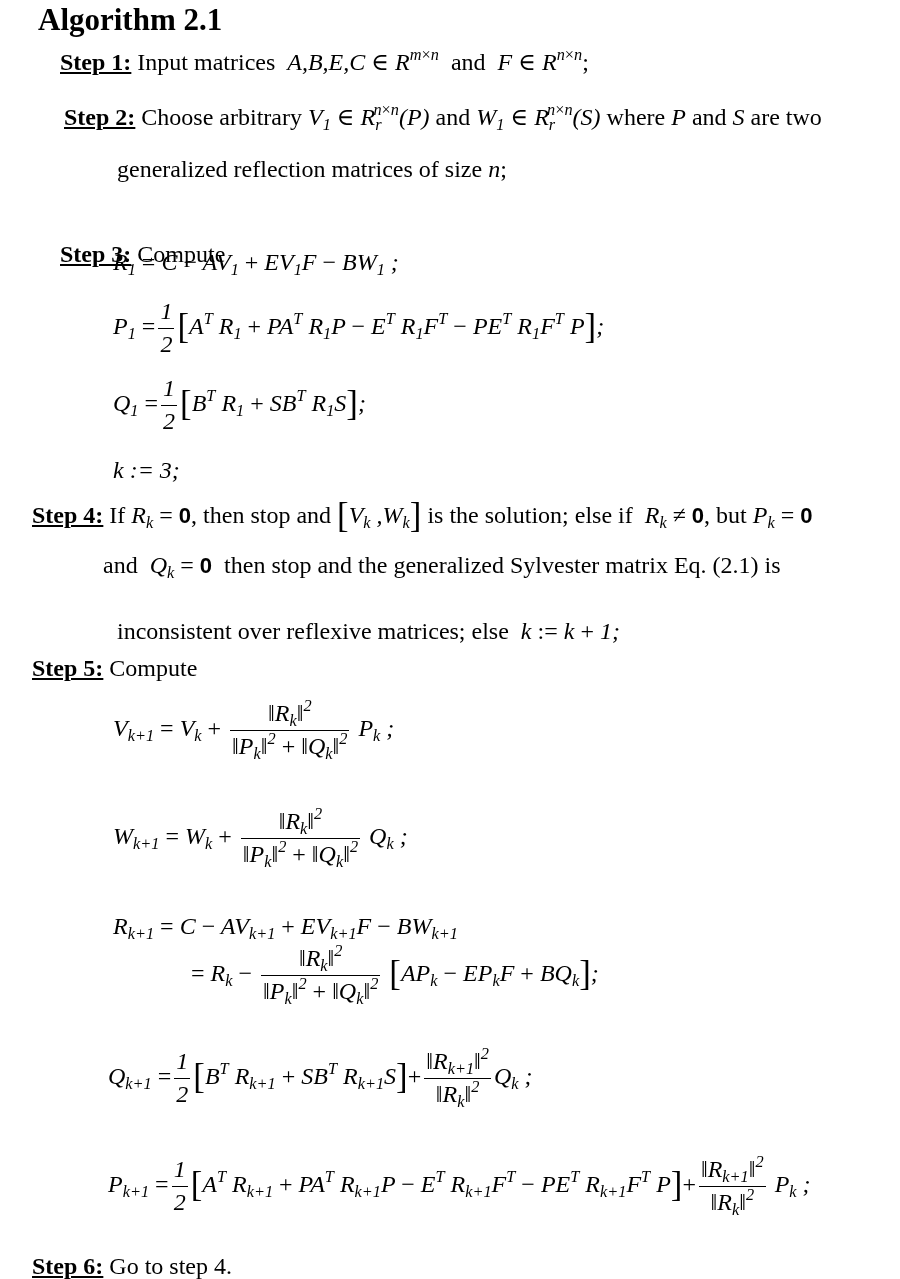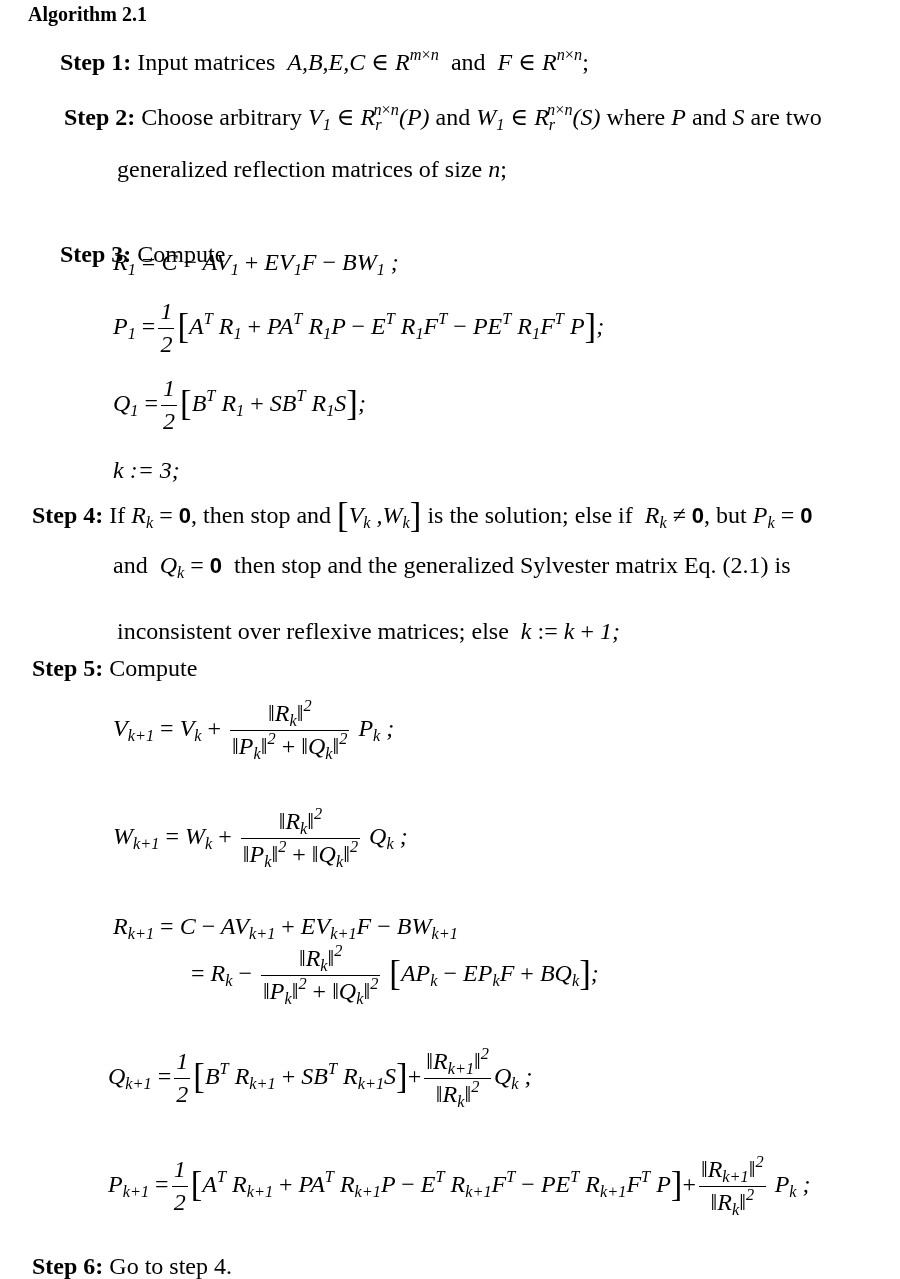--- a/index.html
+++ b/index.html
@@ -2,22 +2,22 @@
 <html><head>
 <meta charset="utf-8">
 <style>
   html, body { margin: 0; padding: 0; background: #ffffff; }
   body {
     width: 900px; height: 1279px; position: relative; overflow: hidden;
     font-family: "Liberation Serif", "DejaVu Serif", serif;
     color: #000; font-size: 24px;
   }
   .abs { position: absolute; white-space: nowrap; line-height: 1; }
-  .title { left: 8px; top: 4px; font-weight: bold; font-size: 20px; padding-left: 20px; }
-  .step-label { font-weight: bold; }
+  .title { left: 18px; top: 4px; font-weight: bold; font-size: 31px; padding-left: 20px; }
+  .step-label { font-weight: bold; text-decoration: underline; }
   i, .it { font-style: italic; }
   sub, sup { font-size: 0.68em; line-height: 0; }
   sub { vertical-align: -0.32em; }
   sup { vertical-align: 0.62em; }
   .bold0 { font-family: "Liberation Sans", "DejaVu Sans", sans-serif; font-weight: bold; font-size: 0.92em; }
   .frac { display: inline-block; vertical-align: middle; text-align: center; margin: 0 3px; }
   .frac > span { display: block; line-height: 1.15; padding: 0 2px; }
   .frac > .num { border-bottom: 1.3px solid #000; padding-bottom: 2px; }
   .frac > .den { padding-top: 2px; }
   .big { font-size: 1.45em; vertical-align: -0.12em; line-height: 0; font-style: normal; }
@@ -67,21 +67,21 @@
   <span class="step-label">Step 4:</span>
   <span>If</span>
   <i>R<sub>k</sub></i> = <span class="bold0">0</span>,
   <span>then stop and</span>
   <span class="big">[</span><i>V<sub>k</sub> ,W<sub>k</sub></i><span class="big">]</span>
   <span>is the solution; else if</span>
   &nbsp;<i>R<sub>k</sub></i> ≠ <span class="bold0">0</span>,
   <span>but</span>
   <i>P<sub>k</sub></i> = <span class="bold0">0</span>
 </div>
-<div class="abs" style="left:113px; top:553px;">
+<div class="abs" style="left:103px; top:553px;">
   <span>and</span>
   &nbsp;<i>Q<sub>k</sub></i> = <span class="bold0">0</span>&nbsp;
   <span>then stop and the generalized Sylvester matrix Eq. (2.1) is</span>
 </div>
 <div class="abs" style="left:117px; top:603px;margin-top:16px;">
   <span>inconsistent over reflexive matrices; else</span>
   &nbsp;<i>k</i> := <i>k</i> + <i>1;</i>
 </div>
 
 <div class="abs" style="left:32px; top:656px;">

